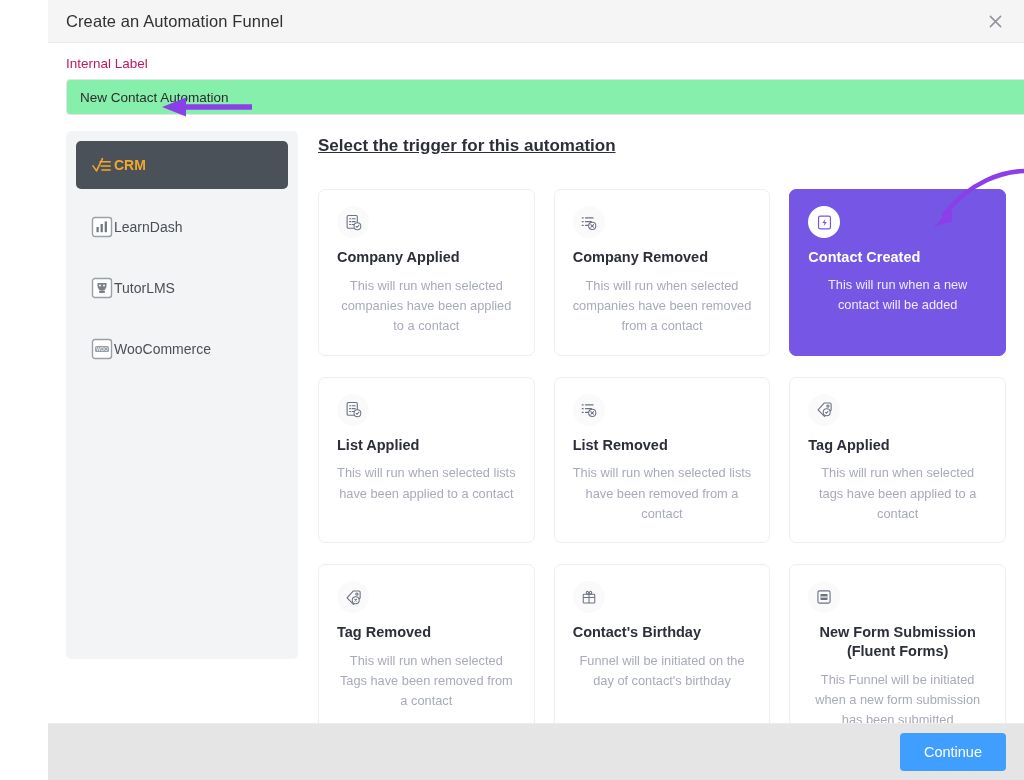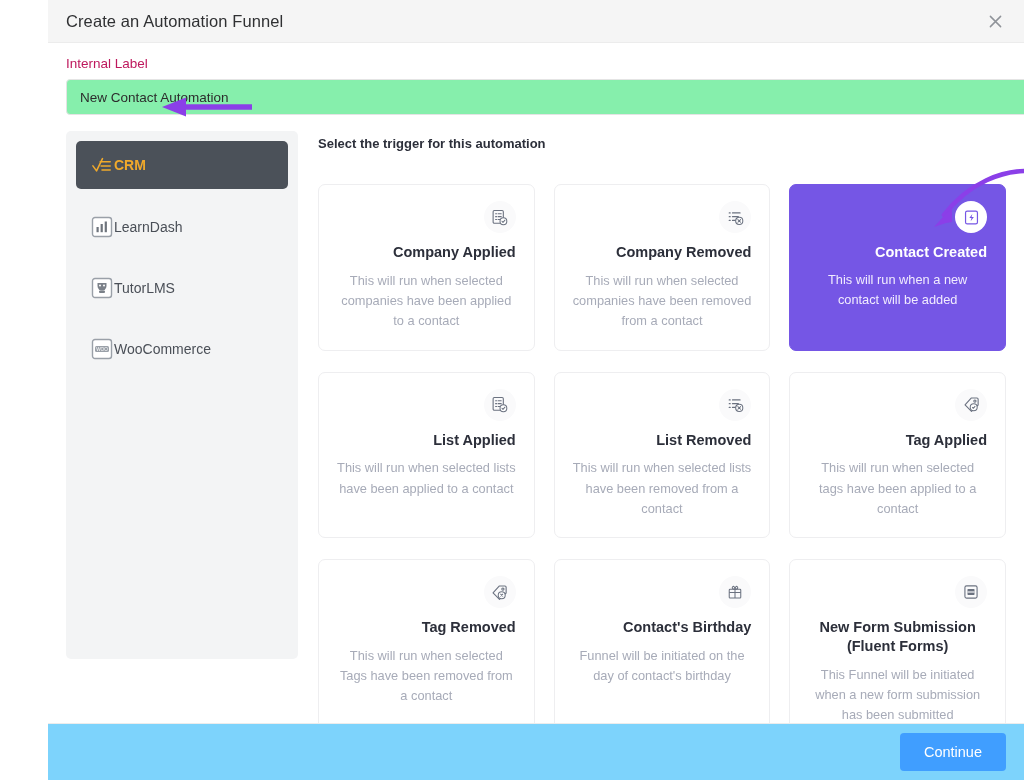--- a/index.html
+++ b/index.html
@@ -111,44 +111,45 @@
   }
 
   
   .main-panel {
     flex: 1 1 auto;
     padding-left: 20px;
     display: flex; flex-direction: column;
     min-width: 0;
   }
   .panel-title {
-    font-size: 13px;
+    font-size: 17px;
     color: #2c2f3a;
     font-weight: bold;
     padding: 5px 0 14px 0;
+    text-decoration: underline;
   }
   .panel-divider {
     height: 1px;
     background: #efeff1;
     margin-bottom: 19px;
   }
   .cards-grid {
     display: grid;
     grid-template-columns: repeat(3, 1fr);
     gap: 21px 19px;
     align-content: start;
   }
   .card {
     border: 1px solid #eeeef0;
     border-radius: 7px;
     background: #fff;
     padding: 16px 18px 18px 18px;
     text-align: center;
     cursor: pointer;
-    display: flex; flex-direction: column; align-items: flex-end;
+    display: flex; flex-direction: column; align-items: flex-start;
     min-height: 148px;
   }
   .card.tall { min-height: 168px; }
   .card-icon-wrap {
     width: 32px; height: 32px;
     border-radius: 50%;
     background: #fafafb;
     display: flex; align-items: center; justify-content: center;
     margin-bottom: 10px;
   }
@@ -169,21 +170,21 @@
     border-color: #7556e5;
     min-height: 148px;
   }
   .card.selected .card-icon-wrap { background: #ffffff; }
   .card.selected .card-title { color: #ffffff; margin-bottom: 8px; }
   .card.selected .card-desc { color: #f1ecfe; }
 
   
   .modal-footer {
     height: 57px;
-    background: #7dd3fc;
+    background: #e5e5e5;
     border-top: 1px solid #ececec;
     display: flex; align-items: center; justify-content: flex-end;
     padding: 0 18px;
     flex: 0 0 auto;
   }
   .continue-btn {
     background: #409eff;
     color: #fff;
     border: none;
     border-radius: 4px;

